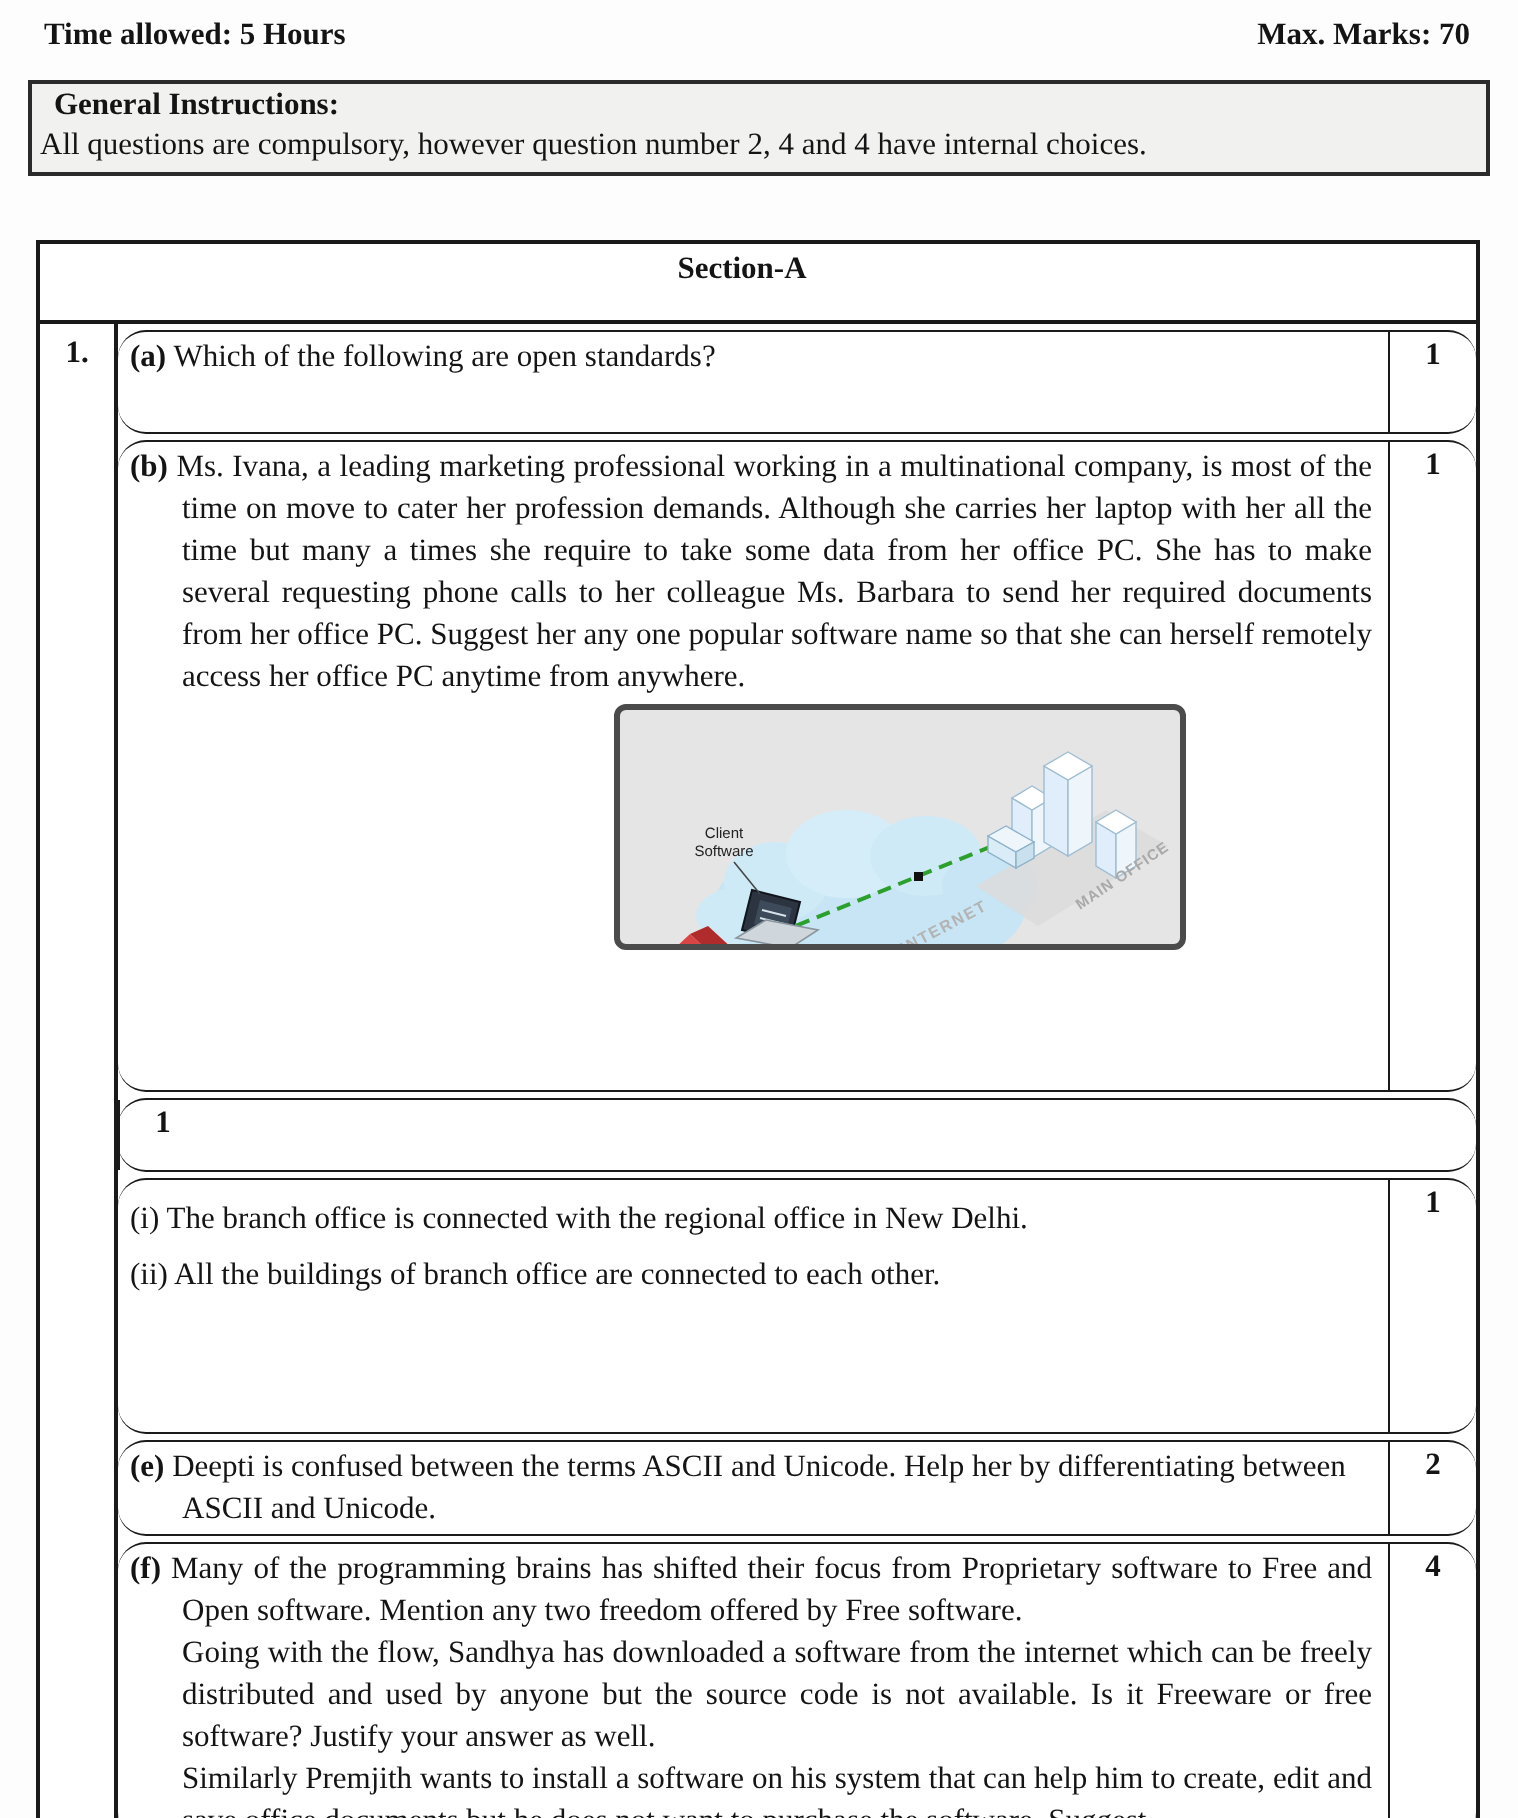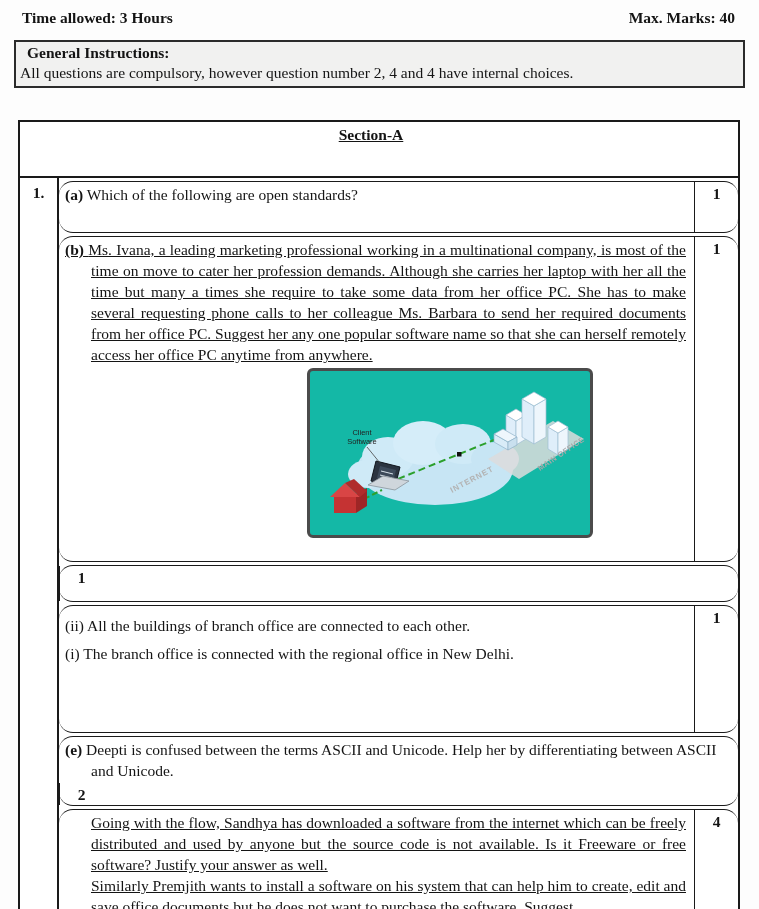--- a/index.html
+++ b/index.html
@@ -30,22 +30,21 @@
     margin: 32px 19px 0 18px;
     border: 2px solid #1a1a1a;
     height: 800px;
     background: #fff;
   }
   .section-header {
     border-bottom: 2px solid #1a1a1a;
     text-align: center;
     font-weight: bold;
     padding: 2px 16px 15px 0;
-    height: 56px;
-    text-decoration: underline;
+    height: 40px;
   }
   .t-body { display: flex; height: 758px; }
   .num-col {
     width: 39px;
     border-right: 2px solid #1a1a1a;
     font-weight: bold;
     text-align: center;
     padding-top: 4px;
     flex: none;
   }
@@ -72,51 +71,51 @@
   }
   .q-marks {
     width: 44px;
     flex: none;
     border-left: 1.5px solid #1a1a1a;
     text-align: center;
     font-weight: bold;
     padding-top: 1px;
   }
   .hang { padding-left: 26px; text-indent: -26px; }
-  .just { text-align: justify; text-decoration: underline; }
+  .just { text-align: justify; }
   .q-label { font-weight: bold; }
   .indent-para { margin-left: 26px; }
   .options-row { padding-left: 36px; margin-top: 1px; }
   .options-row span { display: inline-block; }
   .opt-0 { width: 130px; }
   .opt-1 { width: 93px; }
   .opt-2 { width: 105px; }
   .subitem { margin-top: 7px; }
   .figure-frame {
     width: 286px;
-    height: 170px;
+    height: 123px;
     margin: 3px 0 0 242px;
     border: 3px solid #4b4b4b;
     border-radius: 6px;
-    background: #14b8a6;
+    background: #e5e5e5;
     overflow: hidden;
   }
   .row-a { min-height: 52px; }
   .row-b { min-height: 326px; }
   .row-c { min-height: 37px; }
   .row-d { min-height: 128px; }
-  .row-e { min-height: 47px; flex-direction: column; }
+  .row-e { min-height: 47px; }
   svg text { font-family: "Liberation Sans", sans-serif; }
 </style>
 </head>
 <body>
 
 <div class="top-bar">
-  <span>Time allowed: 3 Hours</span>
-  <span>Max. Marks: 40</span>
+  <span>Time allowed: 5 Hours</span>
+  <span>Max. Marks: 70</span>
 </div>
 
 <div class="gi-box">
   <div class="gi-title">General Instructions:</div>
   <div class="gi-body">All questions are compulsory, however question number 2, 4 and 4 have internal choices.</div>
 </div>
 
 <div class="exam-table">
   <div class="section-header">Section-A</div>
   <div class="t-body">
@@ -203,38 +202,42 @@
         </div>
         <div class="q-marks">1</div>
       </div>
 
       <div class="q-row row-c">
         <div class="q-marks">1</div>
       </div>
 
       <div class="q-row row-d">
         <div class="q-content">
+          <div class="subitem">(i) The branch office is connected with the regional office in New Delhi.</div>
           <div class="subitem">(ii) All the buildings of branch office are connected to each other.</div>
-          <div class="subitem">(i) The branch office is connected with the regional office in New Delhi.</div>
         </div>
         <div class="q-marks">1</div>
       </div>
 
       <div class="q-row row-e">
         <div class="q-content">
           <div class="hang">
             <span class="q-label">(e)</span>
             <span>Deepti is confused between the terms ASCII and Unicode. Help her by differentiating between  ASCII and Unicode.</span>
           </div>
         </div>
         <div class="q-marks">2</div>
       </div>
 
       <div class="q-row grow">
         <div class="q-content">
+          <div class="hang just">
+            <span class="q-label">(f)</span>
+            <span>Many of the programming brains has shifted their focus from Proprietary software to Free and Open software. Mention any two freedom offered by Free software.</span>
+          </div>
           <div class="indent-para just">Going with the flow, Sandhya has downloaded a software from the internet which can be freely distributed and used by anyone but the source code is not available. Is it Freeware or free software? Justify your answer as well.</div>
           <div class="indent-para just">Similarly Premjith wants to install a software on his system that can help him to create, edit and save office documents but he does not want to purchase the software. Suggest</div>
         </div>
         <div class="q-marks">4</div>
       </div>
 
     </div>
   </div>
 </div>
 

